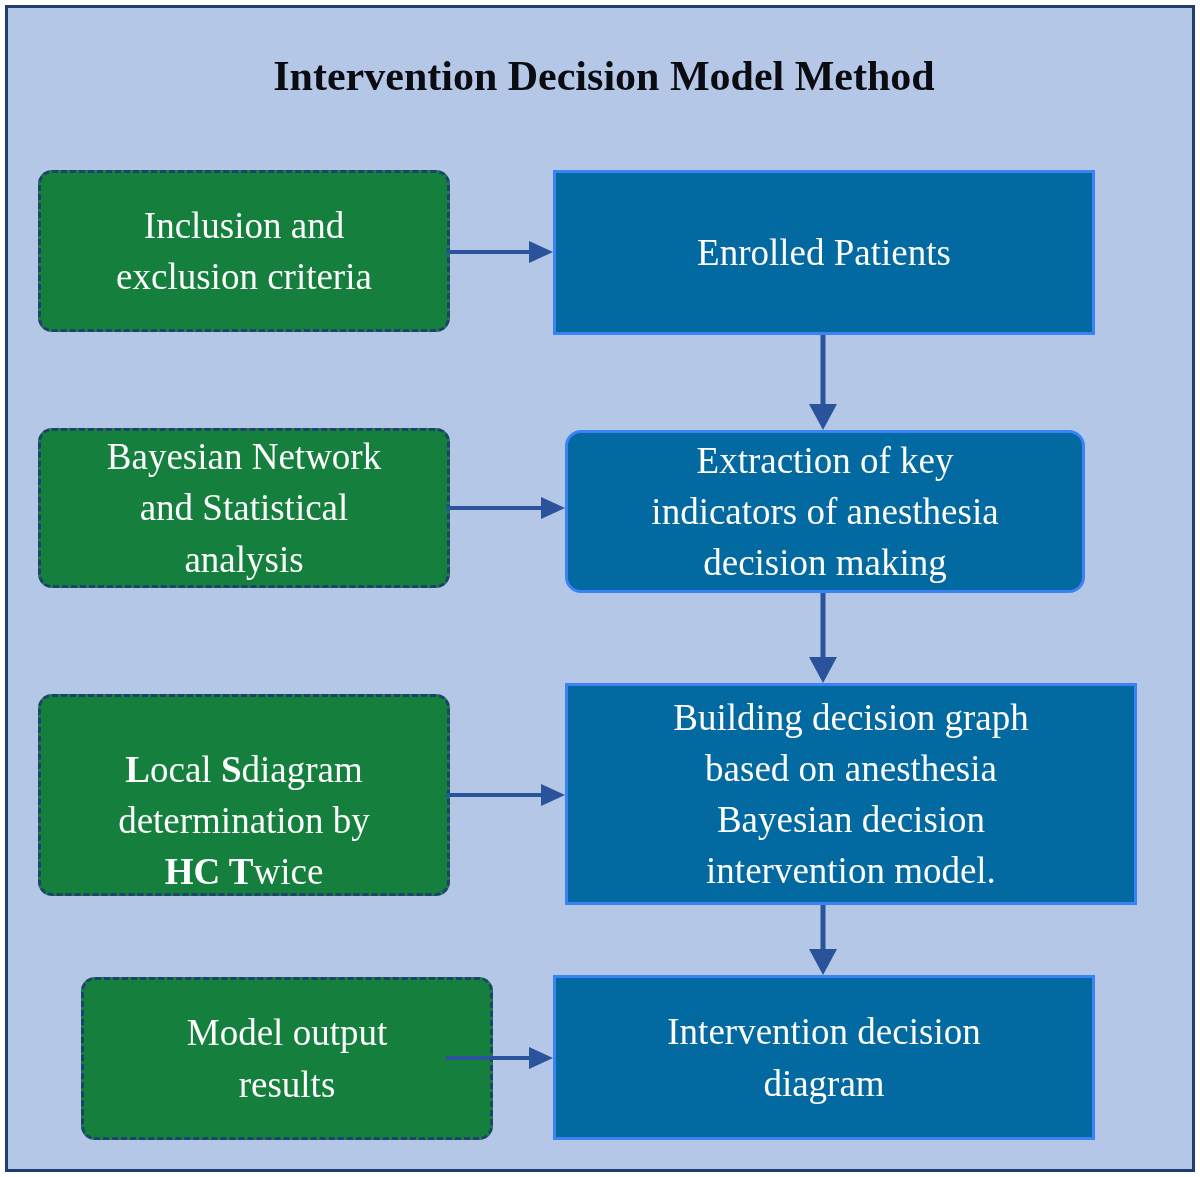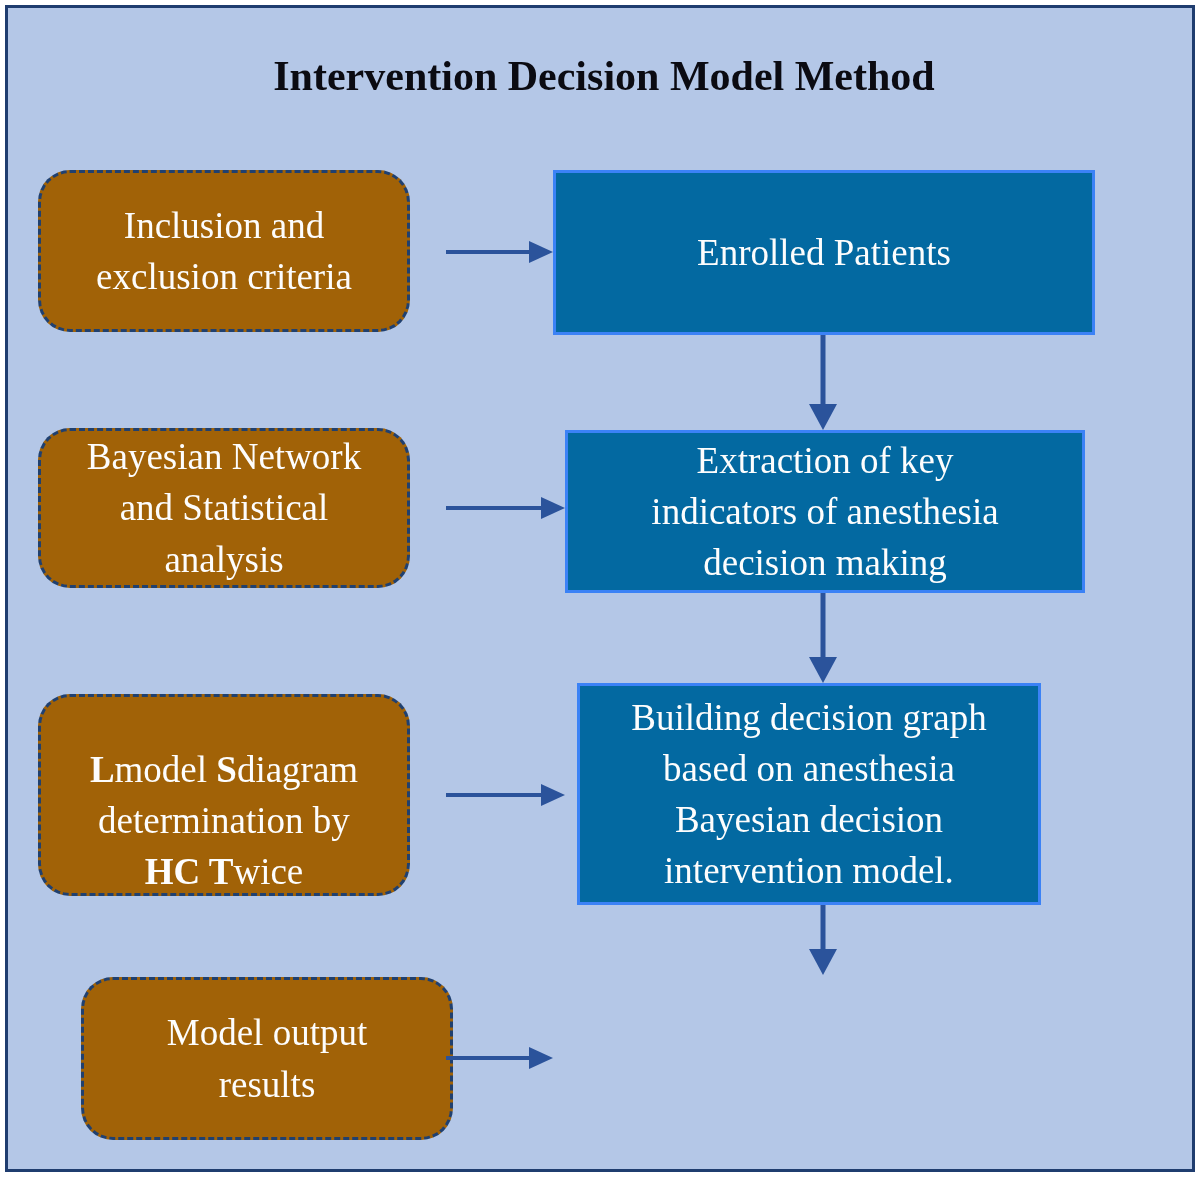--- a/index.html
+++ b/index.html
@@ -44,36 +44,36 @@
     justify-content: center;
     text-align: center;
     color: #fdfdfd;
     font-size: 37px;
     line-height: 1.38;
     box-sizing: border-box;
   }
   .box .box-text { white-space: pre-line; }
   .lbox {
     left: 30px;
-    width: 372px;
-    background: #a16207;
+    width: 412px;
+    background: #15803d;
     border: 3px dashed #20406f;
-    border-radius: 32px;
+    border-radius: 14px;
   }
   .rbox {
     background: #0369a1;
     border: 3px solid #3b82f6;
   }
   .lb1 { top: 162px; height: 162px; }
   .lb2 { top: 420px; height: 160px; align-items: center; }
   .lb3 { top: 686px; height: 202px; }
   .lb4 { top: 969px; height: 163px; margin-left: 43px; }
   .rb1 { left: 545px; width: 542px; top: 162px; height: 165px; }
-  .rb2 { left: 557px; width: 520px; top: 422px; height: 163px; }
-  .rb3 { left: 557px; width: 464px; top: 675px; height: 222px; margin-left: 12px; }
+  .rb2 { left: 557px; width: 520px; top: 422px; height: 163px; border-radius: 16px; }
+  .rb3 { left: 557px; width: 572px; top: 675px; height: 222px; }
   .rb4 { left: 545px; width: 542px; top: 967px; height: 165px; }
   .b { font-weight: bold; }
   .arrows {
     position: absolute;
     left: 0;
     top: 0;
     width: 1184px;
     height: 1161px;
     pointer-events: none;
   }
@@ -92,21 +92,21 @@
     </div>
 
     <div class="box lbox lb2">
       <span class="box-text">Bayesian Network
 and Statistical
 analysis</span>
     </div>
 
     <div class="box lbox lb3">
       <span class="box-text">
-        <span><span class="b">L</span><span>model </span><span class="b">S</span><span>diagram</span></span>
+        <span><span class="b">L</span><span>ocal </span><span class="b">S</span><span>diagram</span></span>
 <span>determination by</span>
 <span><span class="b">HC T</span><span>wice</span></span>
       </span>
     </div>
 
     <div class="box lbox lb4">
       <span class="box-text">Model output
 results</span>
     </div>
 
@@ -120,20 +120,24 @@
 decision making</span>
     </div>
 
     <div class="box rbox rb3">
       <span class="box-text">Building decision graph
 based on anesthesia
 Bayesian decision
 intervention model.</span>
     </div>
 
+    <div class="box rbox rb4">
+      <span class="box-text">Intervention decision
+diagram</span>
+    </div>
 
     <svg class="arrows" viewBox="0 0 1184 1161" xmlns="http://www.w3.org/2000/svg">
       <g stroke="#2b539b" fill="#2b539b">
 
         <g>
           <line x1="438" y1="244" x2="523" y2="244" stroke-width="4"></line>
           <polygon points="545,244 521,233 521,255" stroke="none"></polygon>
         </g>
         <g>
           <line x1="438" y1="500" x2="535" y2="500" stroke-width="4"></line>

